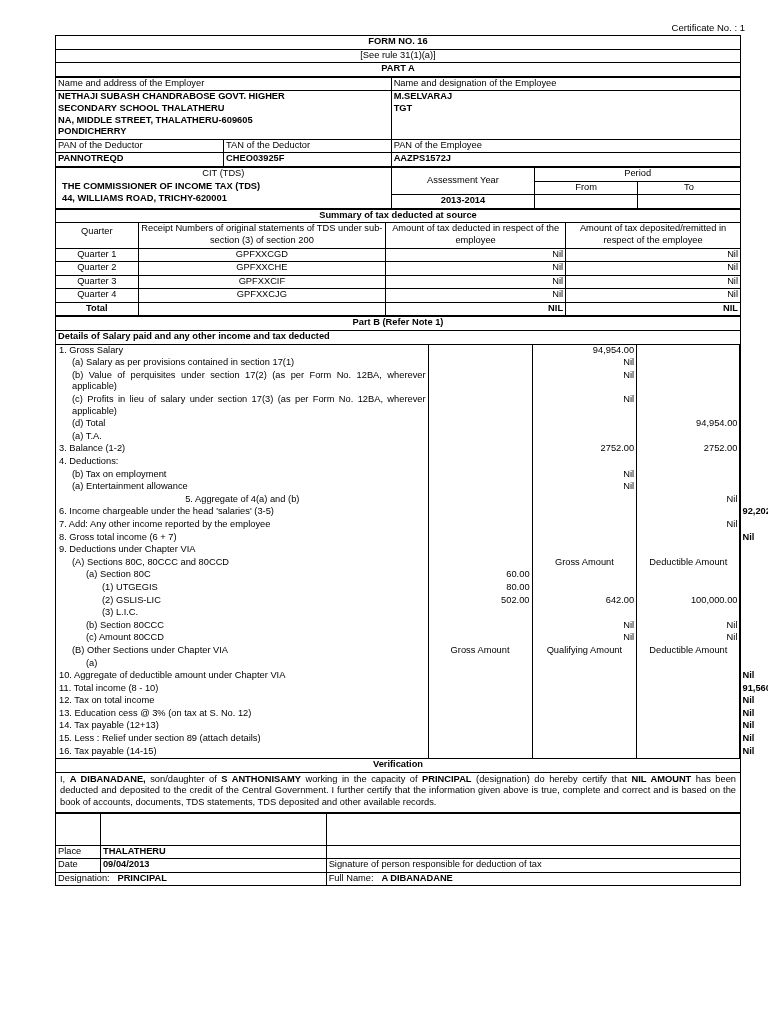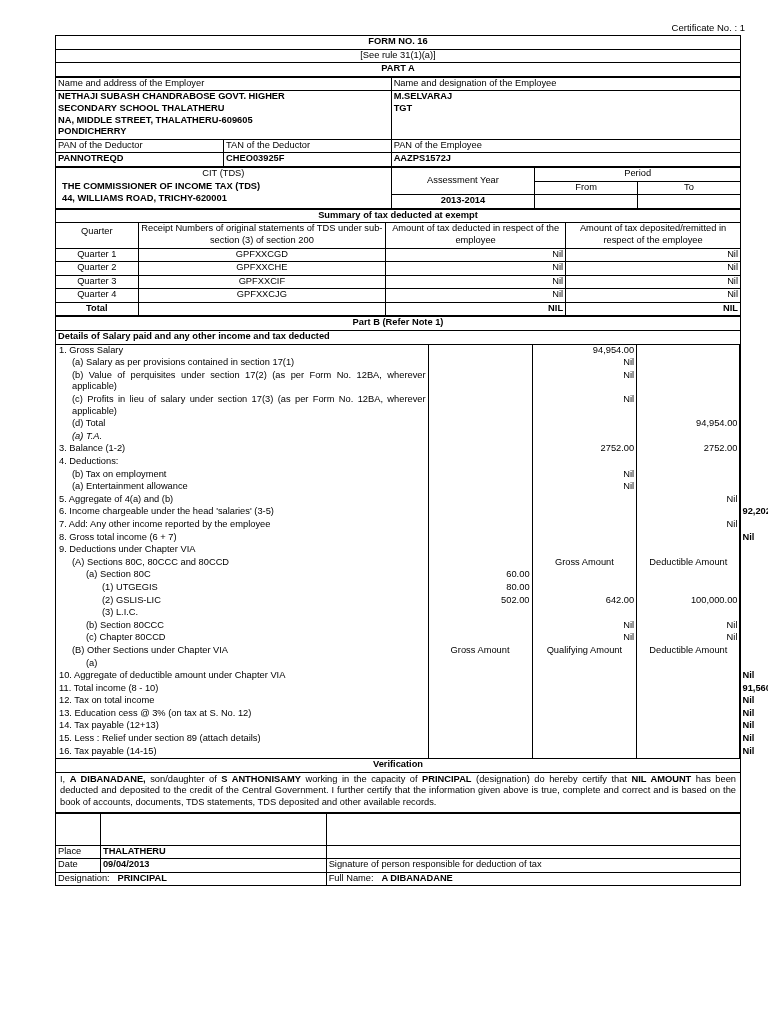--- a/index.html
+++ b/index.html
@@ -166,21 +166,21 @@
 
     <table class="t">
       <colgroup>
         <col style="width:12%">
           <col style="width:36.2%">
           <col style="width:26.3%">
           <col style="width:25.5%">
       </colgroup>
       <tbody>
           <tr>
-        <td colspan="4" class="banner" style="border-left:none;border-right:none">Summary of tax deducted at exempt</td>
+        <td colspan="4" class="banner" style="border-left:none;border-right:none">Summary of tax deducted at source</td>
       </tr>
       <tr>
         <td class="ctr" style="border-left:none;padding-top:3px">Quarter</td>
         <td class="ctr">Receipt Numbers of original statements of TDS under sub-section (3) of section 200</td>
         <td class="ctr">Amount of tax deducted in respect of the employee</td>
         <td class="ctr" style="border-right:none">Amount of tax deposited/remitted in respect of the employee</td>
       </tr>
       </tbody>
         <tbody id="summary-rows">
           <tr>
@@ -271,21 +271,21 @@
                     <td class="rgt" style="border-top: none; border-bottom: none; border-right: none;">&nbsp;</td>
                   </tr>
                   <tr>
                     <td class="ind1" style="border-left: none; border-top: none; border-bottom: none;">(d) Total</td>
                     <td class="rgt" style="border-top: none; border-bottom: none;">&nbsp;</td>
                     <td class="rgt" style="border-top: none; border-bottom: none;">&nbsp;</td>
                     <td class="rgt" style="border-top: none; border-bottom: none;">94,954.00</td>
                     <td class="rgt" style="border-top: none; border-bottom: none; border-right: none;">&nbsp;</td>
                   </tr>
                   <tr>
-                    <td class="ind1" style="border-left: none; border-top: none; border-bottom: none; font-style: italic;">(a) T.A.</td>
+                    <td class="ind1" style="border-left: none; border-top: none; border-bottom: none;">(a) T.A.</td>
                     <td class="rgt" style="border-top: none; border-bottom: none;">&nbsp;</td>
                     <td class="rgt" style="border-top: none; border-bottom: none;">&nbsp;</td>
                     <td class="rgt" style="border-top: none; border-bottom: none;">&nbsp;</td>
                     <td class="rgt" style="border-top: none; border-bottom: none; border-right: none;">&nbsp;</td>
                   </tr>
                   <tr>
                     <td class="sal-label" style="border-left: none; border-top: none; border-bottom: none;">3. Balance (1-2)</td>
                     <td class="rgt" style="border-top: none; border-bottom: none;">&nbsp;</td>
                     <td class="rgt" style="border-top: none; border-bottom: none;">2752.00</td>
                     <td class="rgt" style="border-top: none; border-bottom: none;">2752.00</td>
@@ -306,21 +306,21 @@
                     <td class="rgt" style="border-top: none; border-bottom: none; border-right: none;">&nbsp;</td>
                   </tr>
                   <tr>
                     <td class="ind1" style="border-left: none; border-top: none; border-bottom: none;">(a) Entertainment allowance</td>
                     <td class="rgt" style="border-top: none; border-bottom: none;">&nbsp;</td>
                     <td class="rgt" style="border-top: none; border-bottom: none;">Nil</td>
                     <td class="rgt" style="border-top: none; border-bottom: none;">&nbsp;</td>
                     <td class="rgt" style="border-top: none; border-bottom: none; border-right: none;">&nbsp;</td>
                   </tr>
                   <tr>
-                    <td class="sal-label" style="border-left: none; border-top: none; border-bottom: none;">5. Aggregate of 4(a) and (b)</td>
+                    <td class="sal-label" style="border-left: none; border-top: none; border-bottom: none; text-align: center;">5. Aggregate of 4(a) and (b)</td>
                     <td class="rgt" style="border-top: none; border-bottom: none;">&nbsp;</td>
                     <td class="rgt" style="border-top: none; border-bottom: none;">&nbsp;</td>
                     <td class="rgt" style="border-top: none; border-bottom: none;">Nil</td>
                     <td class="rgt" style="border-top: none; border-bottom: none; border-right: none;">&nbsp;</td>
                   </tr>
                   <tr>
                     <td class="sal-label" style="border-left: none; border-top: none; border-bottom: none;">6. Income chargeable under the head 'salaries' (3-5)</td>
                     <td class="rgt" style="border-top: none; border-bottom: none;">&nbsp;</td>
                     <td class="rgt" style="border-top: none; border-bottom: none;">&nbsp;</td>
                     <td class="rgt" style="border-top: none; border-bottom: none;">&nbsp;</td>
@@ -383,21 +383,21 @@
                     <td class="rgt" style="border-top: none; border-bottom: none; border-right: none;">&nbsp;</td>
                   </tr>
                   <tr>
                     <td class="ind2" style="border-left: none; border-top: none; border-bottom: none;">(b) Section 80CCC</td>
                     <td class="rgt" style="border-top: none; border-bottom: none;">&nbsp;</td>
                     <td class="rgt" style="border-top: none; border-bottom: none;">Nil</td>
                     <td class="rgt" style="border-top: none; border-bottom: none;">Nil</td>
                     <td class="rgt" style="border-top: none; border-bottom: none; border-right: none;">&nbsp;</td>
                   </tr>
                   <tr>
-                    <td class="ind2" style="border-left: none; border-top: none; border-bottom: none;">(c) Chapter 80CCD</td>
+                    <td class="ind2" style="border-left: none; border-top: none; border-bottom: none;">(c) Amount 80CCD</td>
                     <td class="rgt" style="border-top: none; border-bottom: none;">&nbsp;</td>
                     <td class="rgt" style="border-top: none; border-bottom: none;">Nil</td>
                     <td class="rgt" style="border-top: none; border-bottom: none;">Nil</td>
                     <td class="rgt" style="border-top: none; border-bottom: none; border-right: none;">&nbsp;</td>
                   </tr>
                   <tr>
                     <td class="ind1" style="border-left: none; border-top: none; border-bottom: none;">(B) Other Sections under Chapter VIA</td>
                     <td class="ctr" style="border-top: none; border-bottom: none;">Gross Amount</td>
                     <td class="ctr" style="border-top: none; border-bottom: none; margin-left: 37px;">Qualifying Amount</td>
                     <td class="ctr" style="border-top: none; border-bottom: none;">Deductible Amount</td>

